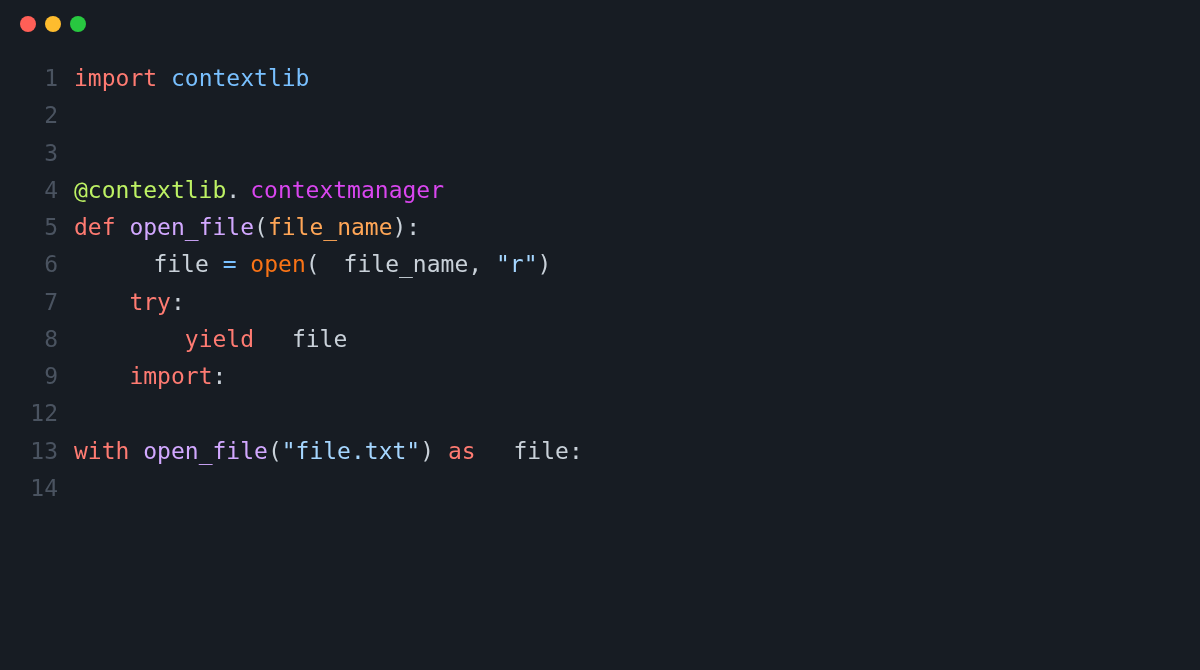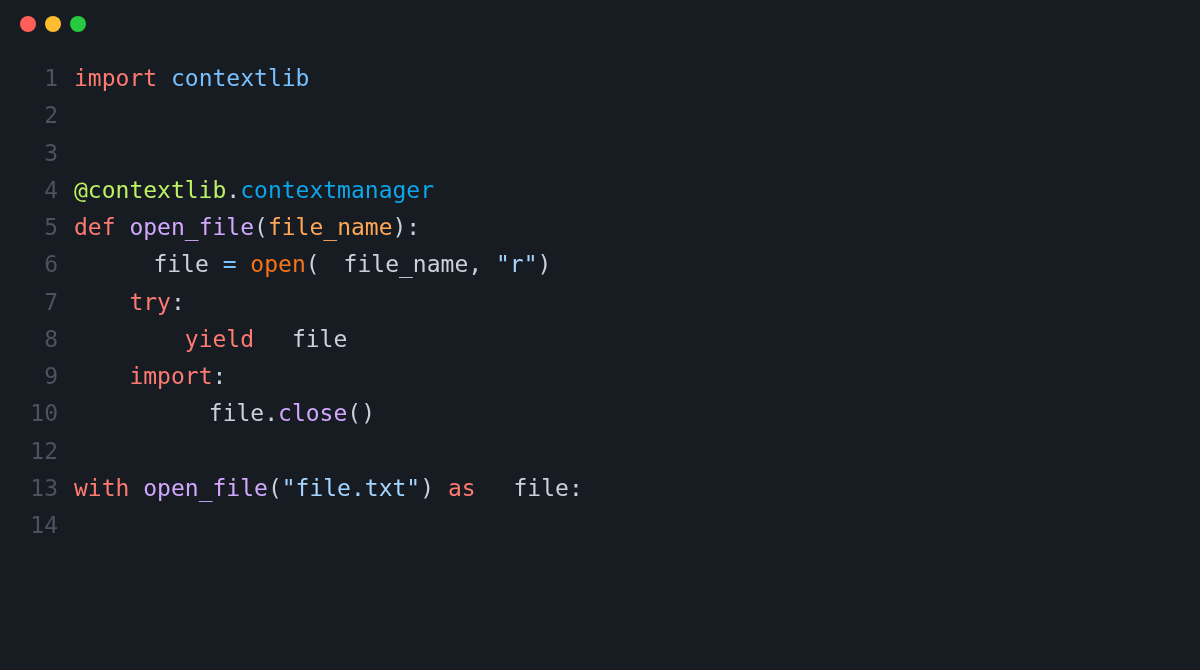--- a/index.html
+++ b/index.html
@@ -37,21 +37,21 @@
     width: 54px;
     text-align: right;
     color: #4a5360;
     padding-right: 16px;
     flex-shrink: 0;
     user-select: none;
   }
   .code { color: #c9d1d9; }
   .kw { color: #ff7b72; }       
   .dec { color: #bef264; }      
-  .decfn { color: #0ea5e9; }    
+  .decfn { color: #d946ef; margin-left: 10px; }    
   .fn { color: #d2a8ff; text-align: center; }       
   .builtin { color: #f97316; }  
   .param { color: #ffa657; }    
   .var { color: #c9d1d9; margin-left: 24px; }      
   .op { color: #79c0ff; }       
   .str { color: #a5d6ff; }      
   .ident { color: #79c0ff; }    
   .punct { color: #c9d1d9; }
 </style>
 </head>
@@ -66,17 +66,16 @@
 <div class="editor" id="editor">
     <div class="line"><span class="gutter">1</span><span class="code"><span class="kw">import</span><span> </span><span class="ident">contextlib</span></span></div>
     <div class="line"><span class="gutter">2</span><span class="code">&nbsp;</span></div>
     <div class="line"><span class="gutter">3</span><span class="code">&nbsp;</span></div>
     <div class="line"><span class="gutter">4</span><span class="code"><span class="dec">@contextlib</span><span class="punct">.</span><span class="decfn">contextmanager</span></span></div>
     <div class="line"><span class="gutter">5</span><span class="code"><span class="kw">def</span><span> </span><span class="fn">open_file</span><span class="punct">(</span><span class="param">file_name</span><span class="punct">):</span></span></div>
     <div class="line"><span class="gutter">6</span><span class="code"><span>    </span><span class="var">file</span><span> </span><span class="op">=</span><span> </span><span class="builtin">open</span><span class="punct">(</span><span class="var">file_name</span><span class="punct">, </span><span class="str">"r"</span><span class="punct">)</span></span></div>
     <div class="line"><span class="gutter">7</span><span class="code"><span>    </span><span class="kw">try</span><span class="punct">:</span></span></div>
     <div class="line"><span class="gutter">8</span><span class="code"><span>        </span><span class="kw">yield</span><span> </span><span class="var">file</span></span></div>
     <div class="line"><span class="gutter">9</span><span class="code"><span>    </span><span class="kw">import</span><span class="punct">:</span></span></div>
-    <div class="line"><span class="gutter">10</span><span class="code"><span>        </span><span class="var">file</span><span class="punct">.</span><span class="fn">close</span><span class="punct">()</span></span></div>
     <div class="line"><span class="gutter">12</span><span class="code">&nbsp;</span></div>
     <div class="line"><span class="gutter">13</span><span class="code"><span class="kw">with</span><span> </span><span class="fn">open_file</span><span class="punct">(</span><span class="str">"file.txt"</span><span class="punct">)</span><span> </span><span class="kw">as</span><span> </span><span class="var">file</span><span class="punct">:</span></span></div>
     <div class="line"><span class="gutter">14</span></div>
   </div>
 
 </body></html>

